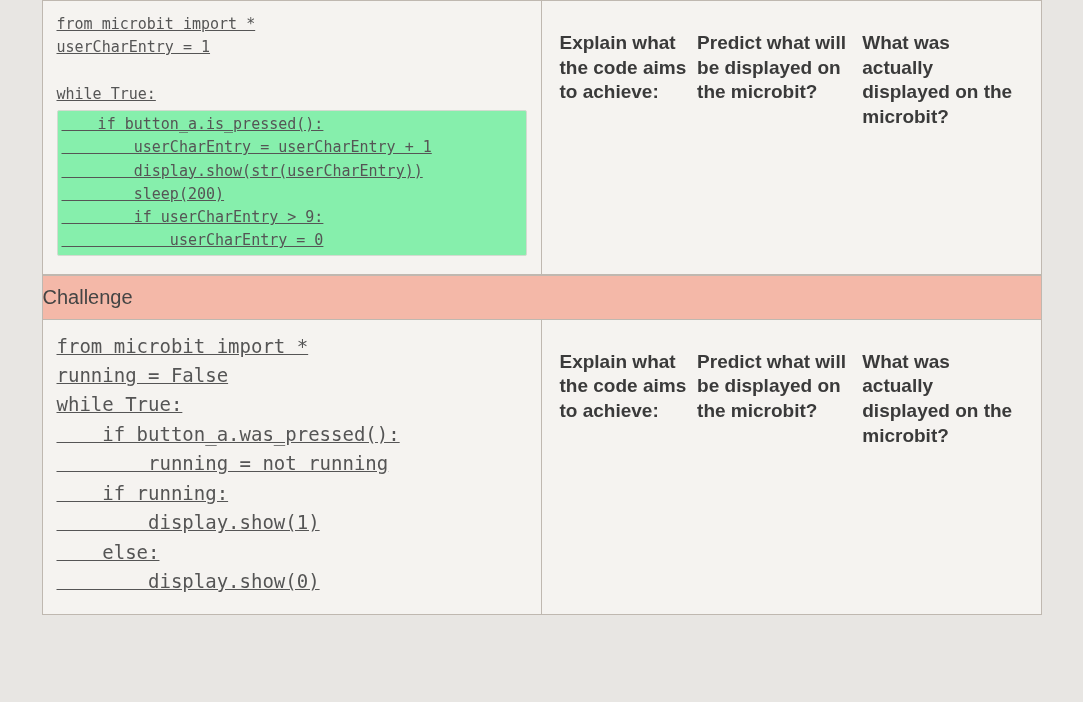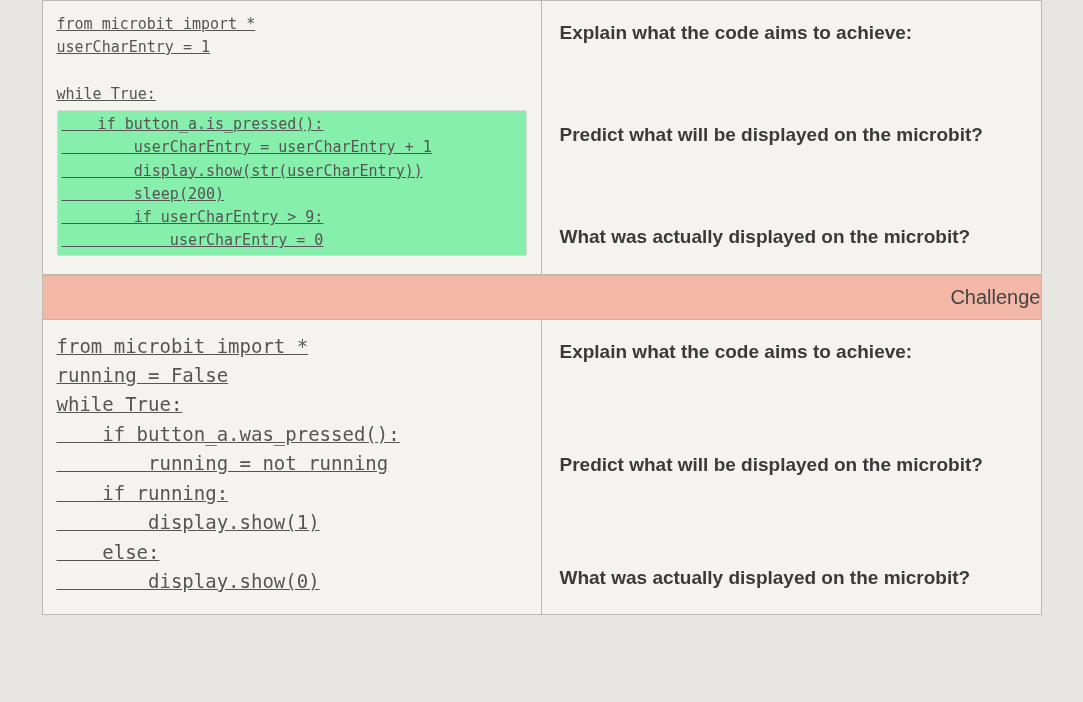--- a/index.html
+++ b/index.html
@@ -23,35 +23,35 @@
     border-bottom: 1px solid #bfb8b0;
   }
   .row:last-child { border-bottom: none; }
   .cell-left {
     width: 50%;
     border-right: 1px solid #bfb8b0;
     padding: 12px 14px 18px 14px;
   }
   .cell-right {
     width: 50%;
-    padding: 14px 18px 18px 18px;
+    padding: 24px 18px 18px 18px;
     display: flex;
-    flex-direction: column;
+    flex-direction: row;
     justify-content: space-between;
   }
   .q {
     color: #3a3a3a;
     font-weight: bold;
     font-size: 19px;
     line-height: 1.3;
     margin: 6px 0 28px 0;
   }
   .challenge-row {
     background: #f4b8a8;
-    text-align: right;
+    text-align: left;
     padding: 10px 0;
     border-top: 1px solid #bfb8b0;
     border-bottom: 1px solid #bfb8b0;
   }
   .challenge-row span {
     color: #444;
     font-size: 20px;
   }
   pre.code {
     font-family: "Menlo", "Consolas", "Monaco", monospace;

